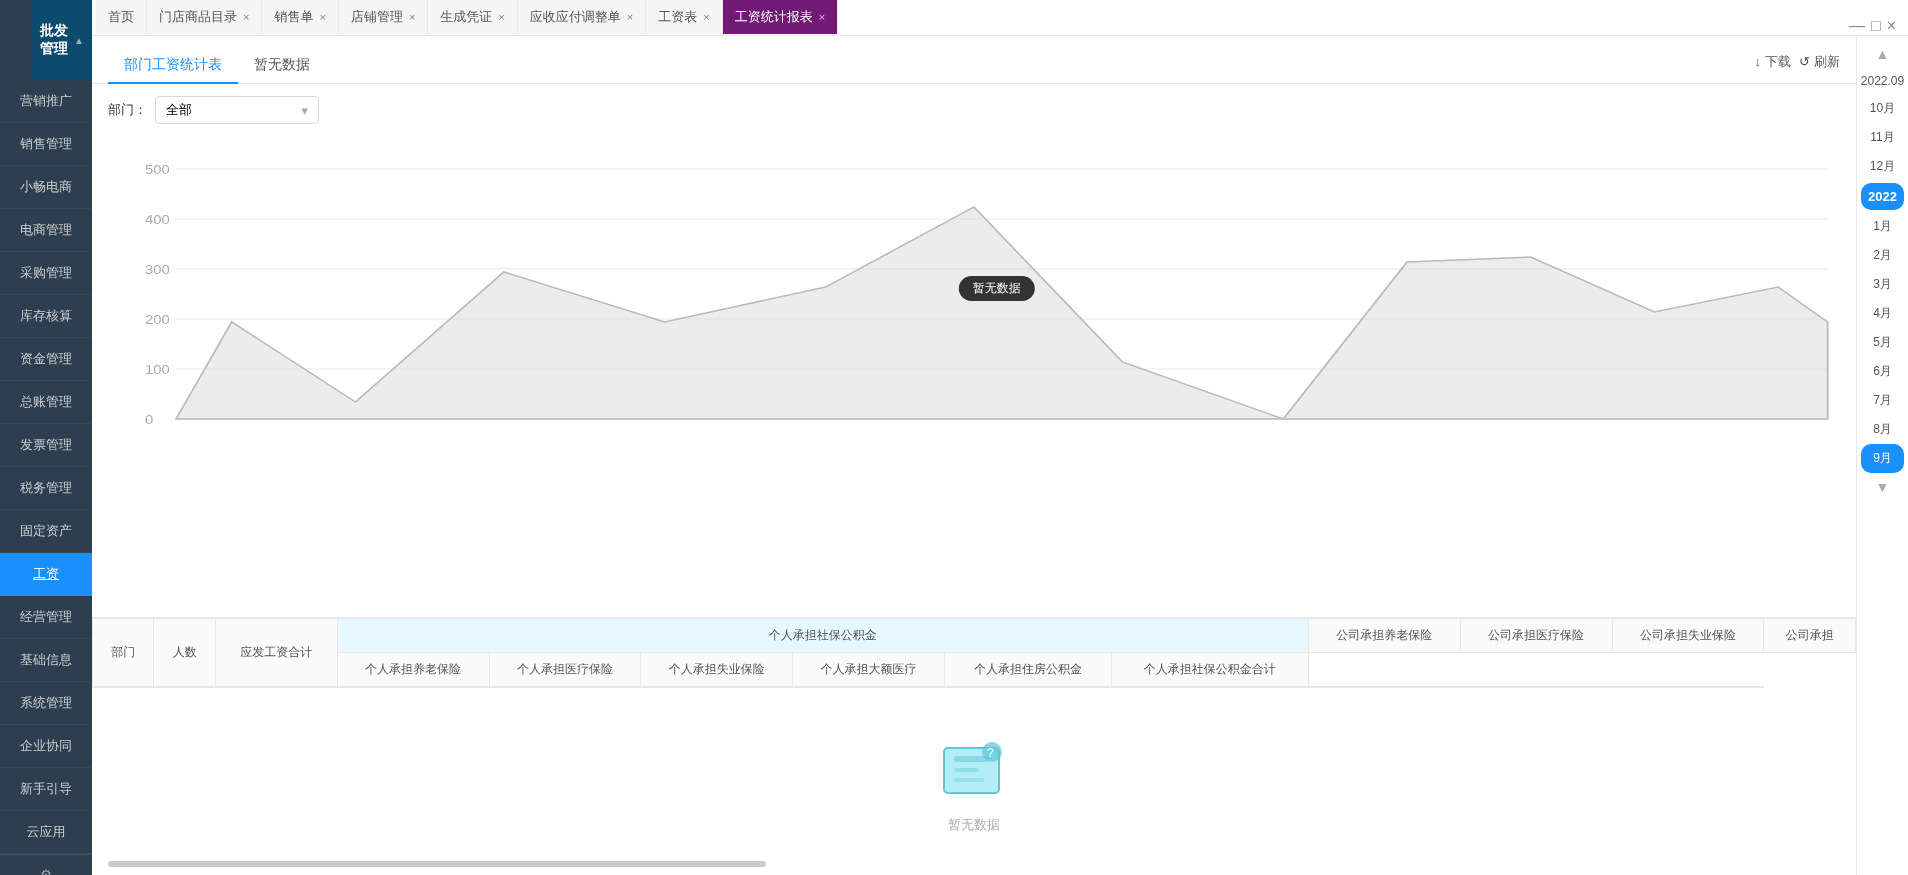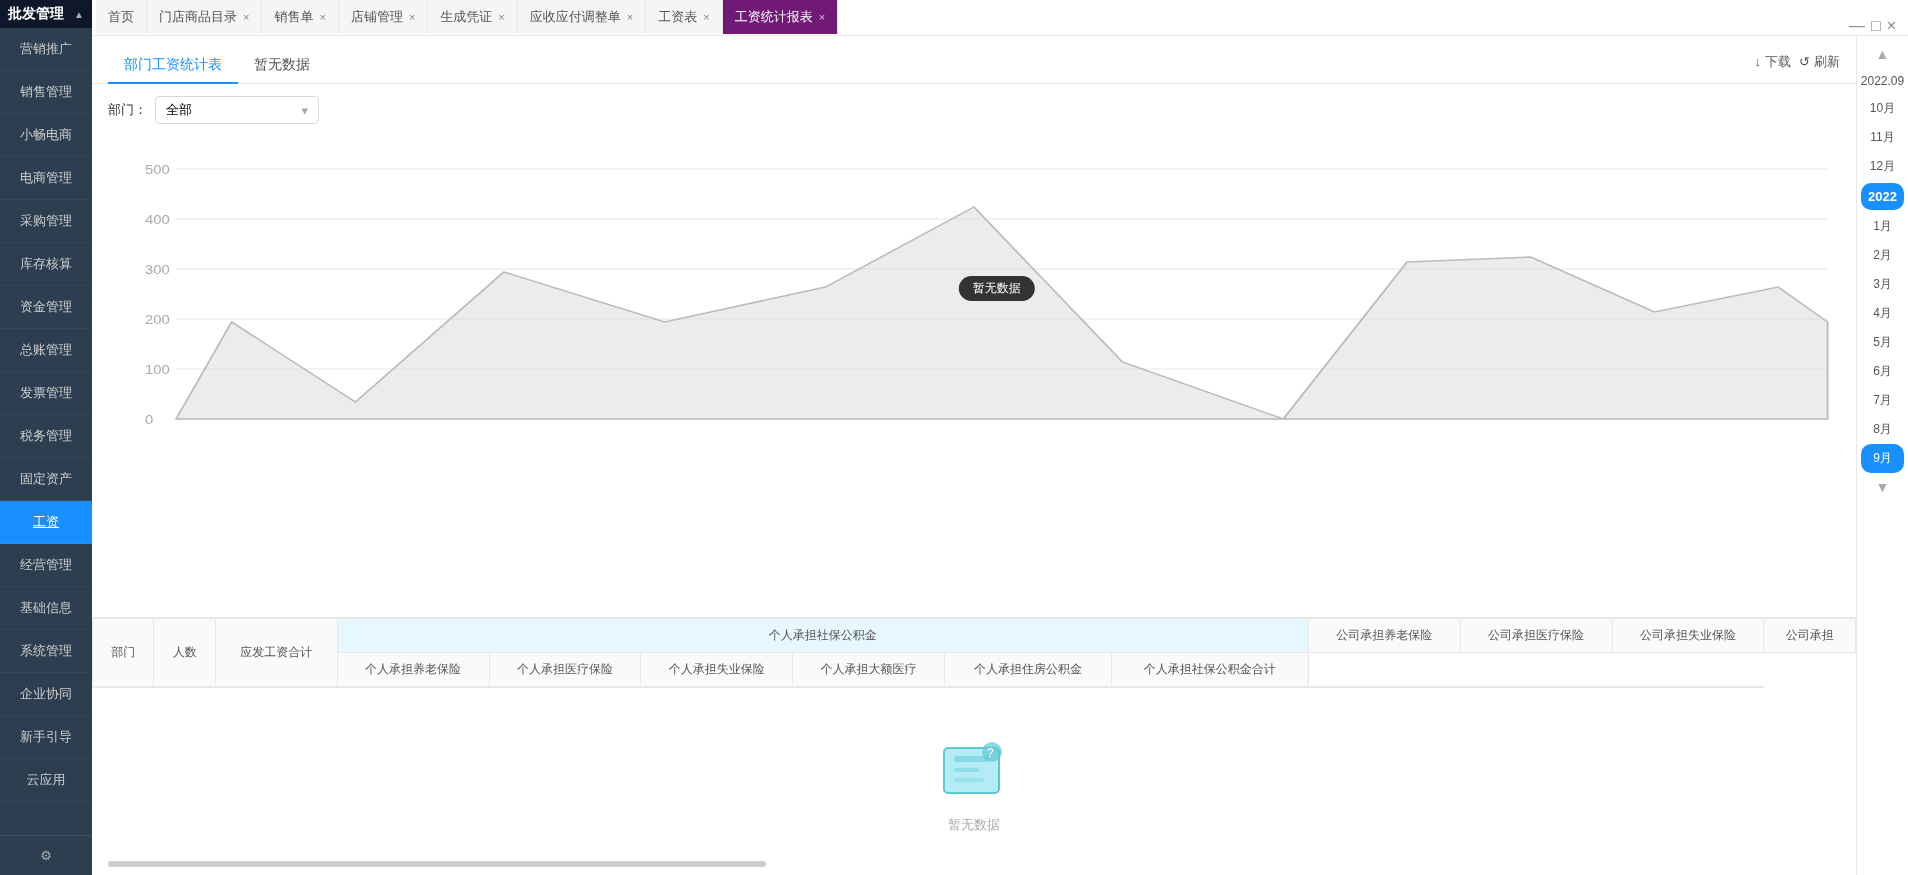--- a/index.html
+++ b/index.html
@@ -9,29 +9,30 @@
     .sidebar {
       width: 92px;
       background: #2c3e50;
       color: #ccc;
       display: flex;
       flex-direction: column;
       height: 100%;
       flex-shrink: 0;
     }
     .sidebar-header {
-      background: #0f172a;
+      background: #0c4a6e;
       color: #fff;
-      padding: 5px 8px;
+      padding: 22px 8px;
       font-size: 14px;
       font-weight: bold;
       display: flex;
       align-items: center;
       justify-content: space-between;
       cursor: pointer;
+      margin-left: 32px;
     }
     .sidebar-header .arrow { font-size: 10px; color: #aaa; }
     .sidebar-item {
       padding: 12px 8px;
       text-align: center;
       font-size: 13px;
       color: #ccc;
       cursor: pointer;
       border-bottom: 1px solid rgba(255,255,255,0.05);
     }

